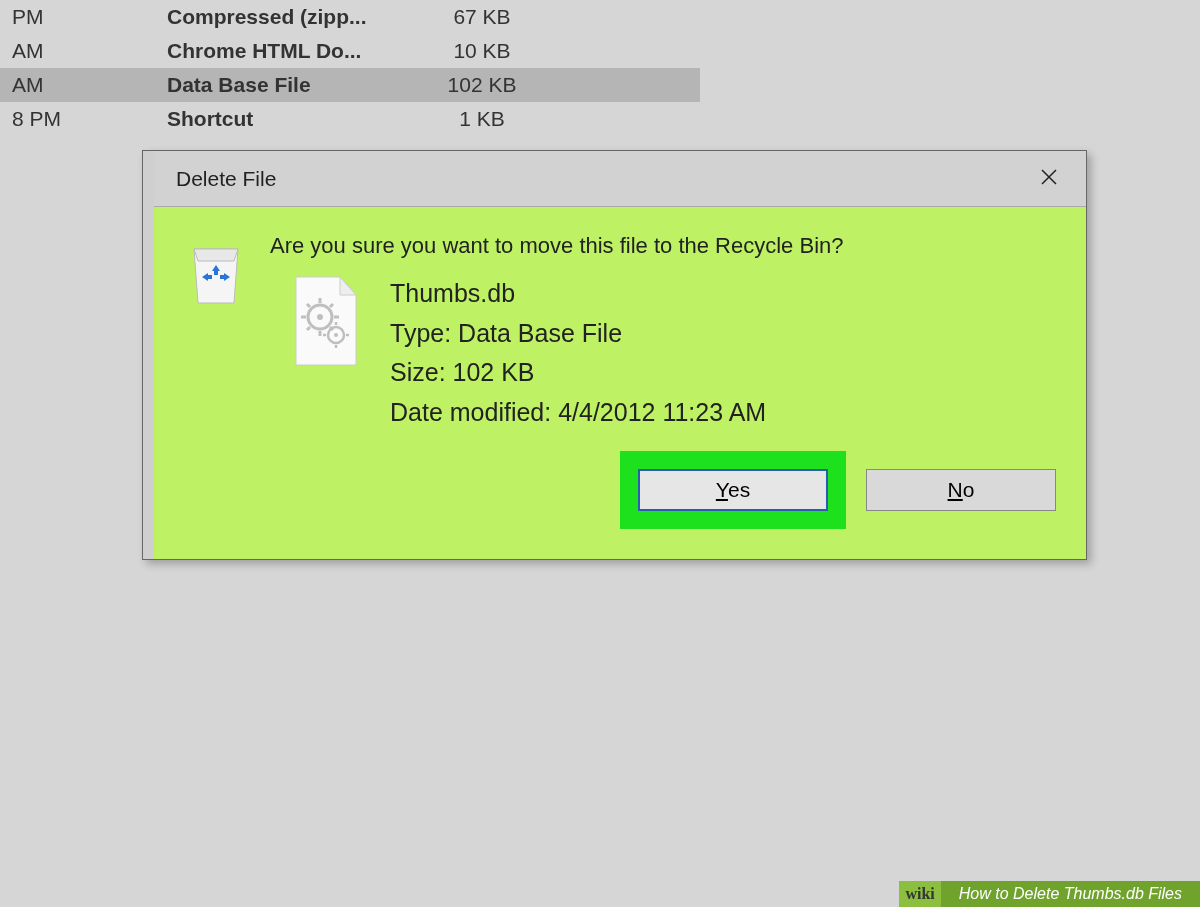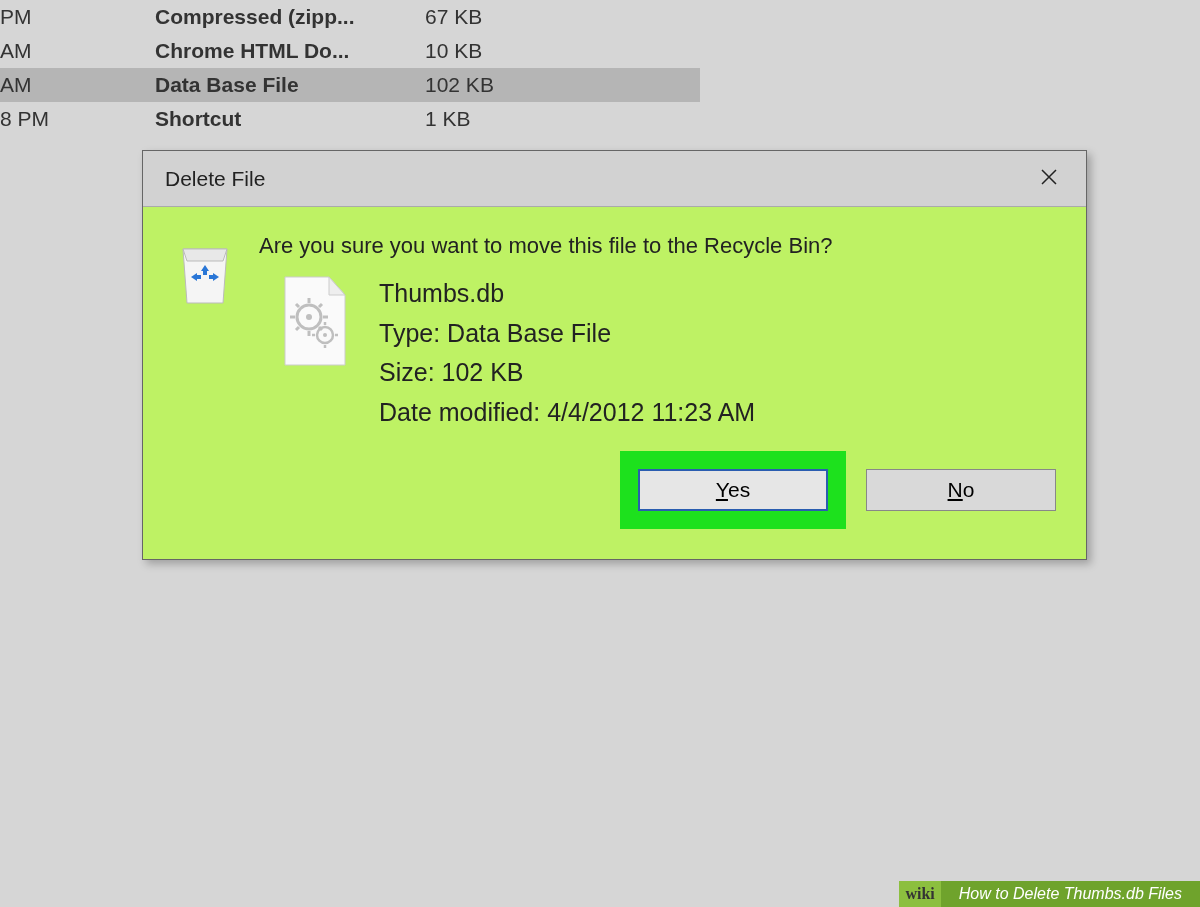--- a/index.html
+++ b/index.html
@@ -16,37 +16,38 @@
   top: 0;
   left: 0;
   width: 700px;
 }
 .file-row {
   display: flex;
   align-items: center;
   height: 34px;
   font-size: 21px;
   color: #333;
-  padding-left: 0;
+  padding-left: 12px;
 }
 .file-row.selected {
   background: #b5b5b5;
 }
 .col-time { width: 155px; padding-left: 0; text-align: left; }
 .col-type { width: 270px; font-weight: bold; }
-.col-size { width: 90px; text-align: left; }
+.col-size { width: 90px; text-align: center; }
 
 .dialog {
   position: absolute;
   left: 142px;
   top: 150px;
   width: 945px;
   background: #cfcfcf;
   border: 1px solid #666;
   box-shadow: 4px 4px 8px rgba(0,0,0,.25);
+  padding-left: 11px;
 }
 .titlebar {
   display: flex;
   justify-content: space-between;
   align-items: center;
   height: 55px;
   padding: 0 18px 0 22px;
   background: #d2d2d2;
   font-size: 21px;
   color: #222;

